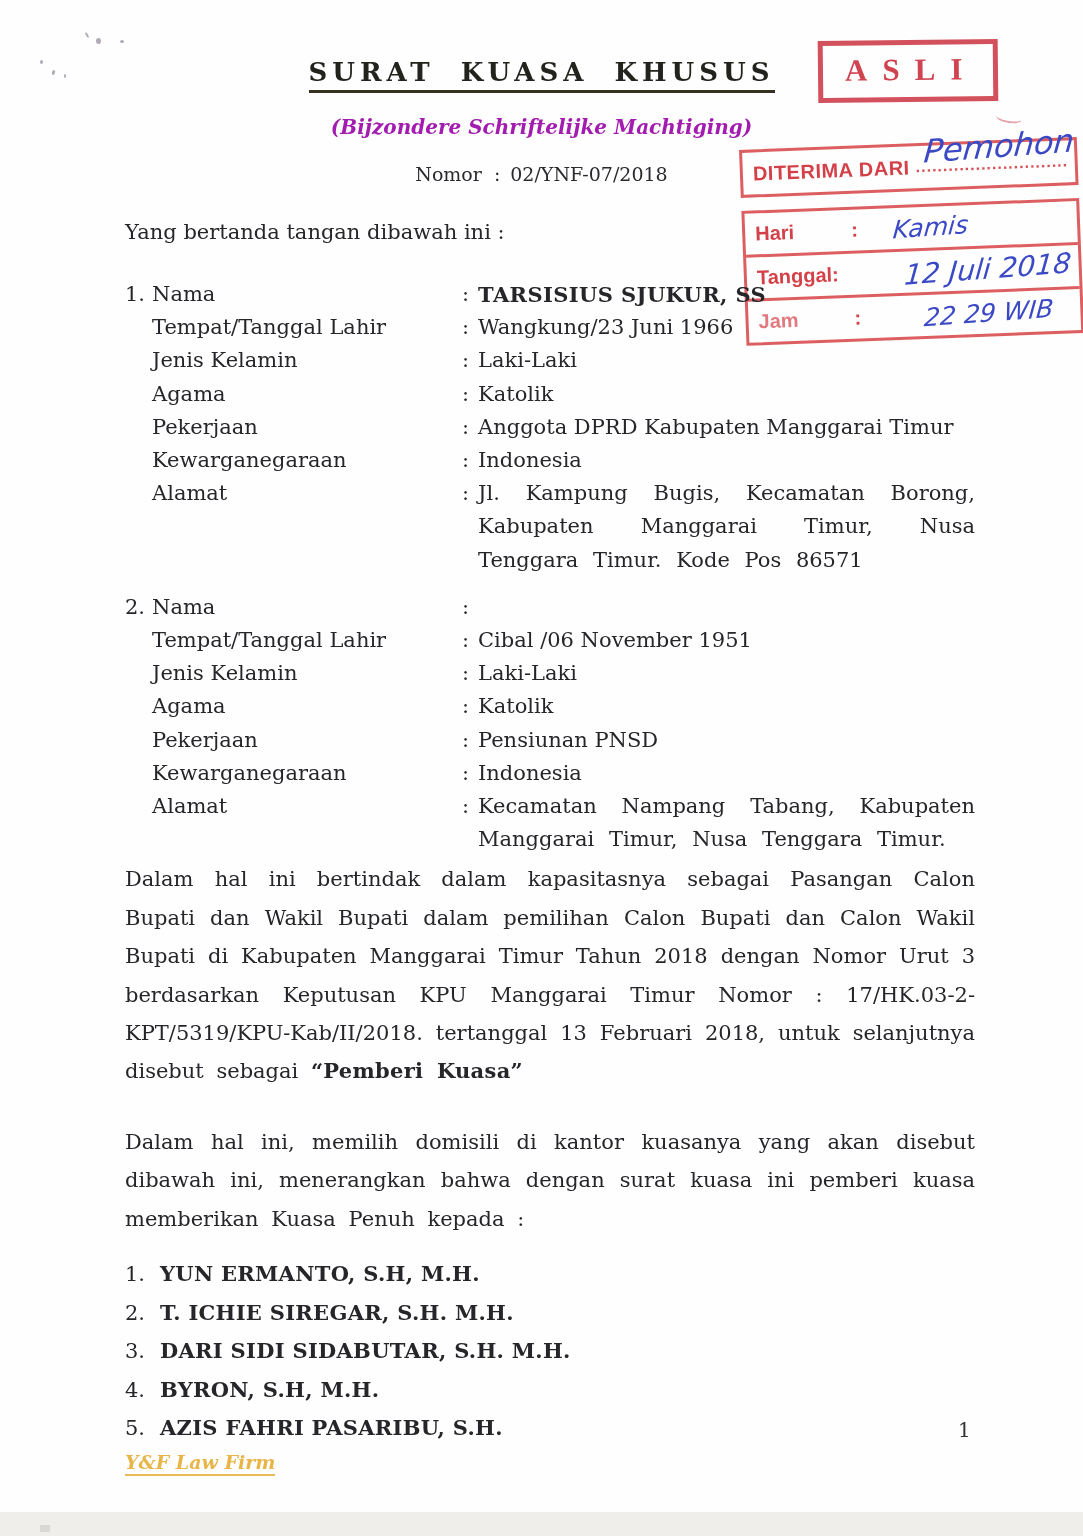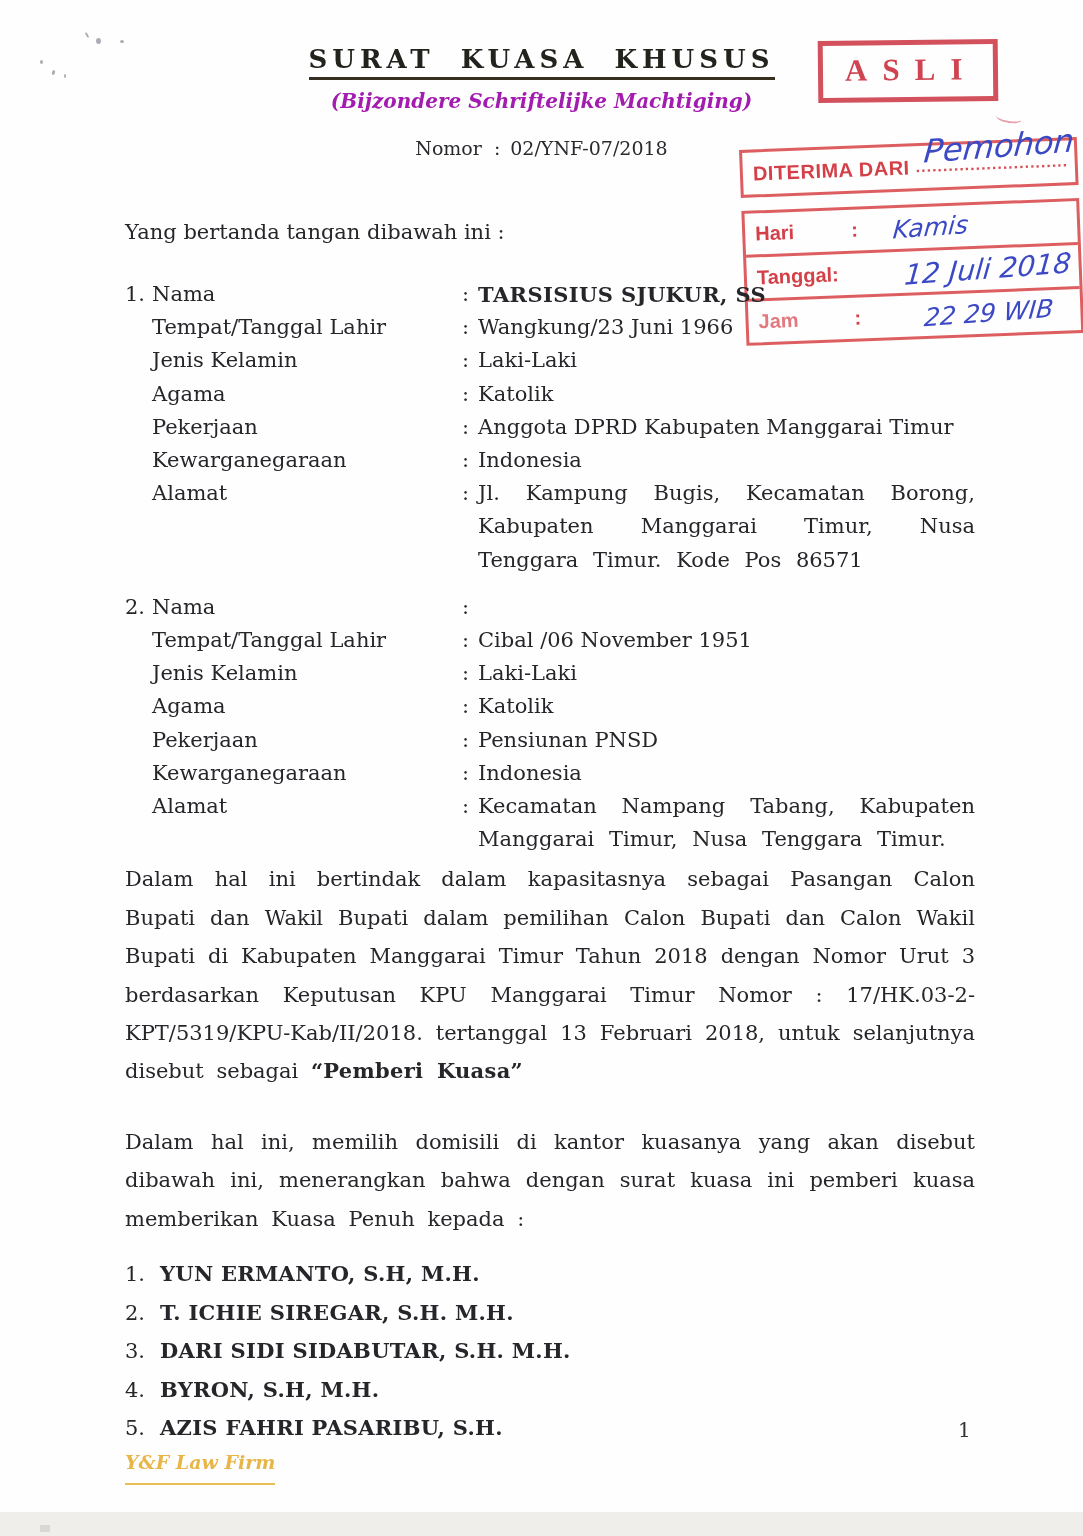--- a/index.html
+++ b/index.html
@@ -10,21 +10,21 @@
     background: #fefefe;
     overflow: hidden;
     font-family: "DejaVu Serif", serif;
     color: #26262a;
   }
 
   
   .doc-header { position: absolute; left: 0; right: 0; top: 44px; text-align: center; }
   .title {
     display: inline-block;
-    margin: 0;
+    margin: 13px;
     font-size: 26px;
     font-weight: bold;
     letter-spacing: 5px;
     word-spacing: 12px;
     color: #23231d;
     border-bottom: 3px solid #35301f;
     padding-bottom: 3px;
   }
   .subtitle {
     margin-top: 9px;
@@ -150,21 +150,21 @@
 
   
   .firm {
     position: absolute;
     left: 125px; top: 1451px;
     font-size: 19px;
     font-weight: bold;
     font-style: italic;
     color: #e7b548;
     border-bottom: 2px solid #e9bd55;
-    padding-bottom: 10px;
+    padding-bottom: 1px;
   }
   .page-number { position: absolute; left: 958px; top: 1418px; font-size: 20px; color: #333; }
 
   
   .pencil-marks { position: absolute; left: 28px; top: 8px; width: 130px; height: 90px; }
   .pencil-marks i { position: absolute; background: #8e8696; border-radius: 50%; opacity: 0.7; }
   .pm-1 { left: 68px; top: 30px; width: 5px; height: 6px; }
   .pm-2 { left: 12px; top: 52px; width: 3px; height: 4px; opacity: 0.5; }
   .pm-3 { left: 24px; top: 62px; width: 3px; height: 5px; transform: rotate(20deg); }
   .pm-4 { left: 58px; top: 24px; width: 2px; height: 6px; transform: rotate(-30deg); opacity: 0.45; }

